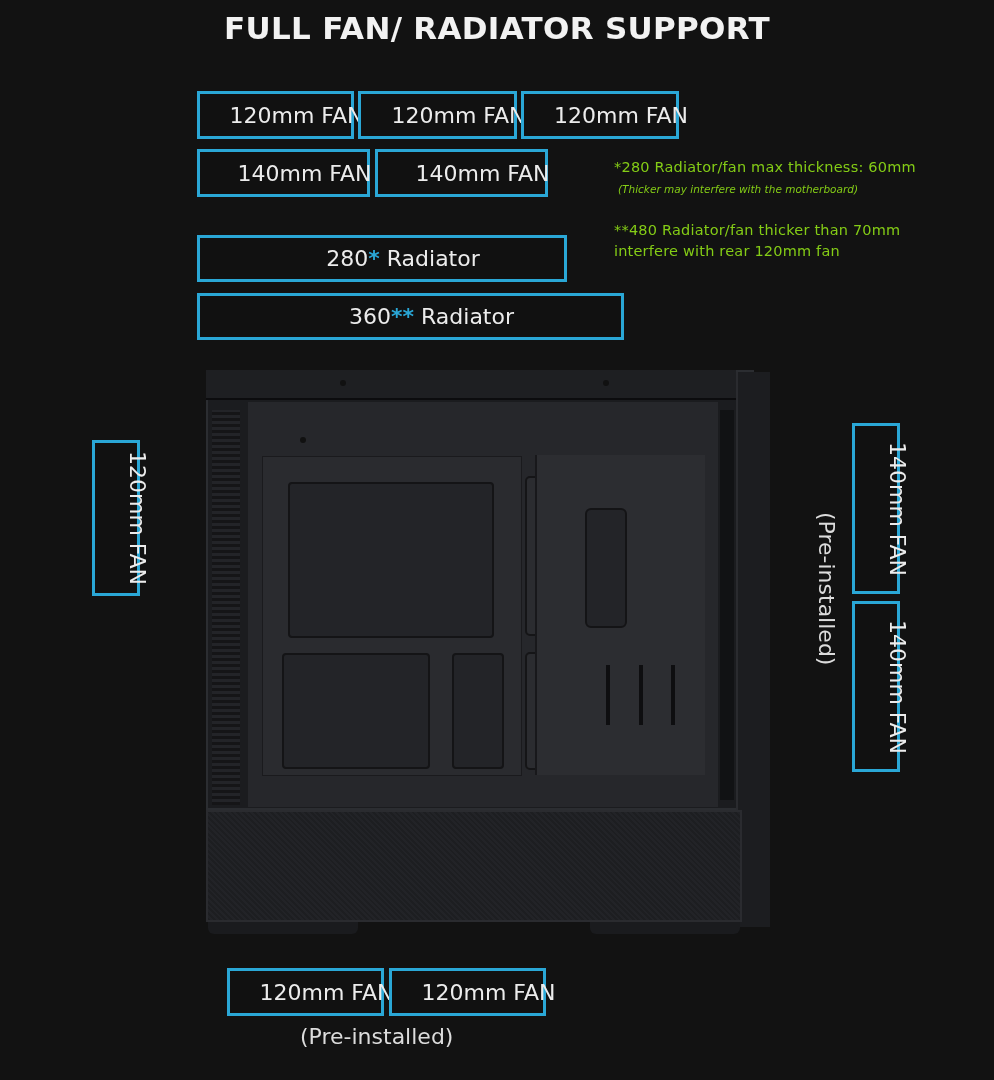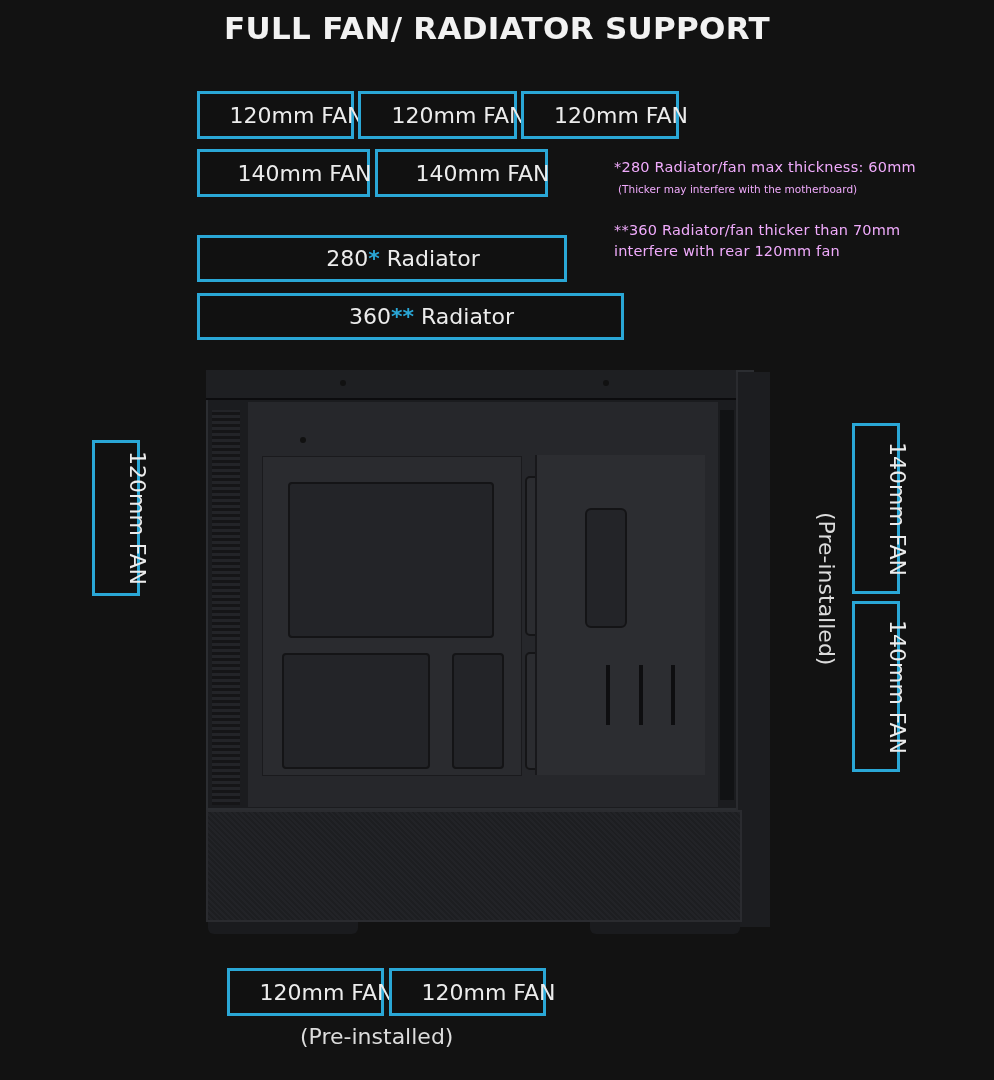--- a/index.html
+++ b/index.html
@@ -13,23 +13,23 @@
   }
 
   .box {
     position: absolute; border: 3px solid #2aa7d6; background: #111;
     display: flex; align-items: center; justify-content: center;
     font-size: 22px; color: #ececec; white-space: nowrap; padding-left: 42px;
   }
   .box .ast { color: #2aa7d6; font-weight: bold; }
   .vbox { writing-mode: vertical-rl; }
 
-  .note { position: absolute; color: #f0abfc; white-space: nowrap; }
+  .note { position: absolute; color: #84cc16; white-space: nowrap; }
   .note.big { font-size: 14.5px; letter-spacing: 0.2px; }
-  .note.small { font-size: 10.5px; }
+  .note.small { font-size: 10.5px; font-style: italic; }
 
   .label-pre { position: absolute; font-size: 22px; color: #dcdcdc; white-space: nowrap; }
   .label-pre.v { writing-mode: vertical-rl; }
 
   
   .case { position: absolute; left: 190px; top: 370px; width: 590px; height: 565px; }
   .case .shell { position: absolute; left: 16px; top: 0; width: 548px; height: 440px;
     background: #1b1c1f; border: 2px solid #2b2d31; }
   .case .topbar { position: absolute; left: 16px; top: 0; width: 530px; height: 30px;
     background: #1e1f22; border-bottom: 2px solid #0c0c0e; }
@@ -77,21 +77,21 @@
 
 <div class="box" style="left:197px;top:235px;width:370px;height:47px;align-items:center;">
   <span>280</span><span class="ast">*</span>&nbsp;<span>Radiator</span>
 </div>
 <div class="box" style="left:197px;top:293px;width:427px;height:47px;">
   <span>360</span><span class="ast">**</span>&nbsp;<span>Radiator</span>
 </div>
 
 <div class="note big" style="left:614px;top:159px;">*280 Radiator/fan max thickness: 60mm</div>
 <div class="note small" style="left:618px;top:183px;">(Thicker may interfere with the motherboard)</div>
-<div class="note big" style="left:614px;top:222px;">**360 Radiator/fan thicker than 70mm</div>
+<div class="note big" style="left:614px;top:222px;">**480 Radiator/fan thicker than 70mm</div>
 <div class="note big" style="left:614px;top:243px;">interfere with rear 120mm fan</div>
 
 <div class="box vbox" style="left:92px;top:440px;width:48px;height:156px;">
   <span>120mm FAN</span>
 </div>
 
 <div class="box vbox" style="left:852px;top:423px;width:47px;height:171px;">
   <span>140mm FAN</span>
 </div>
 <div class="box vbox" style="left:852px;top:601px;width:47px;height:171px;">

